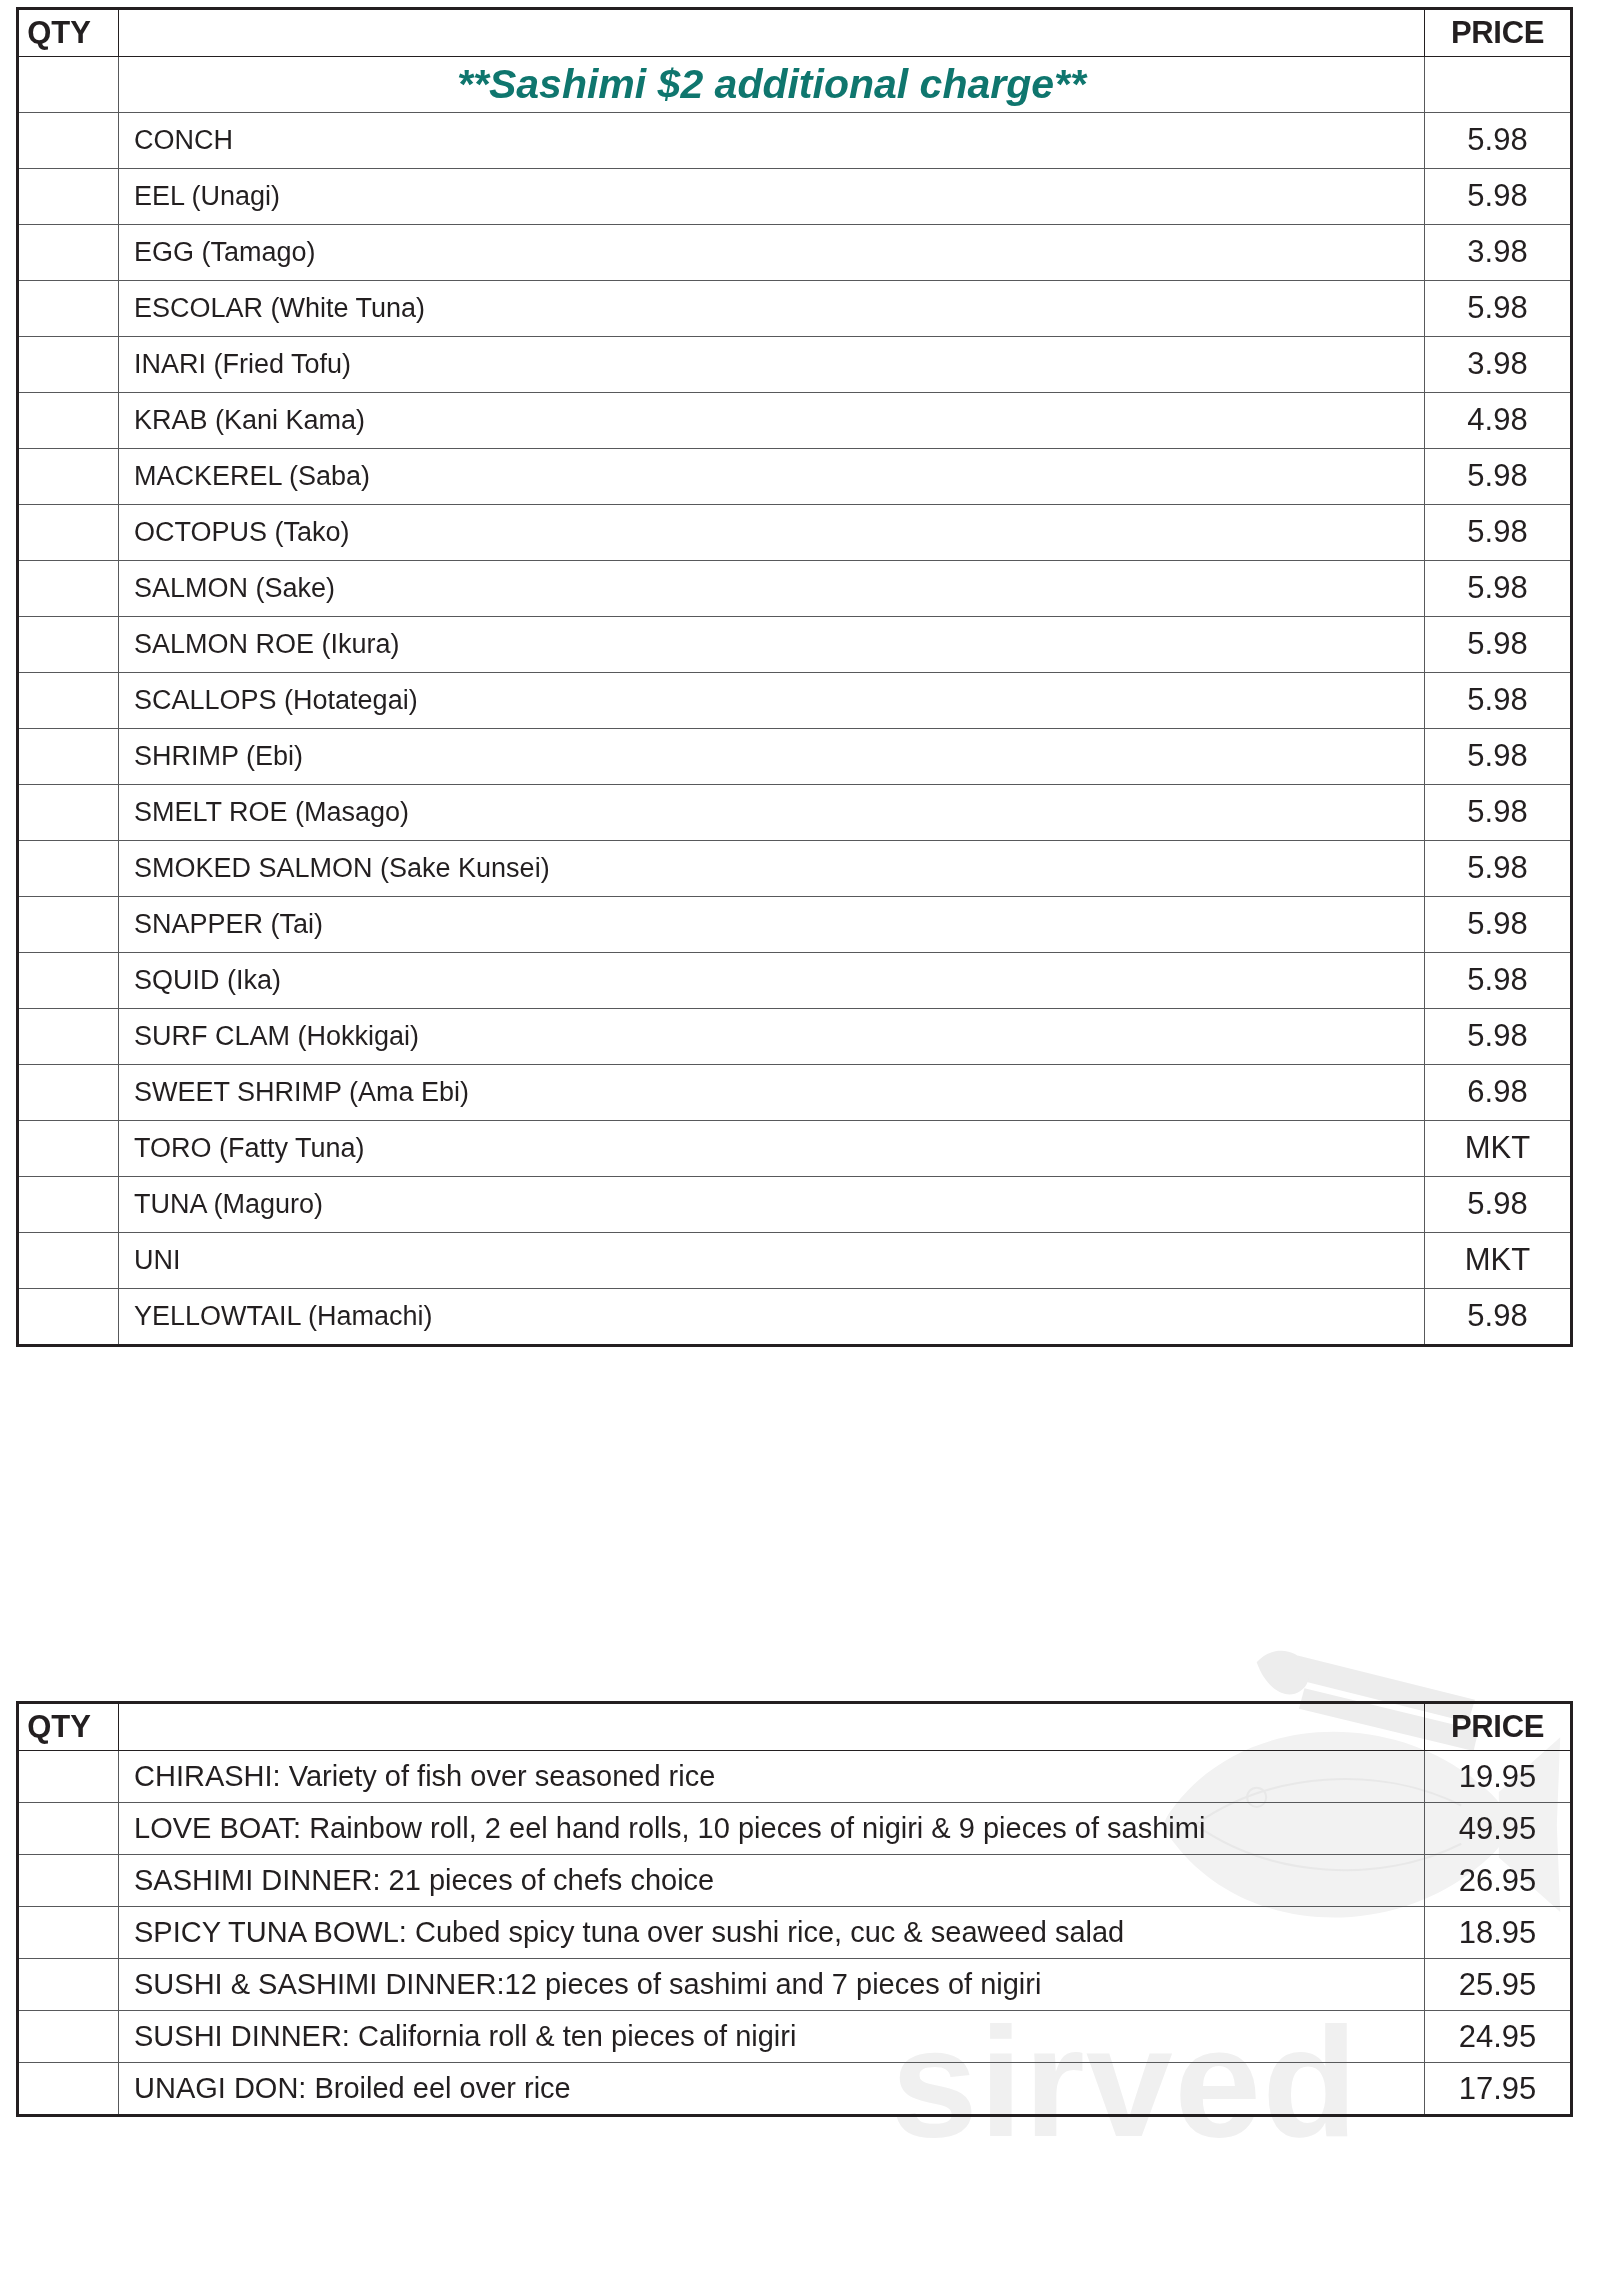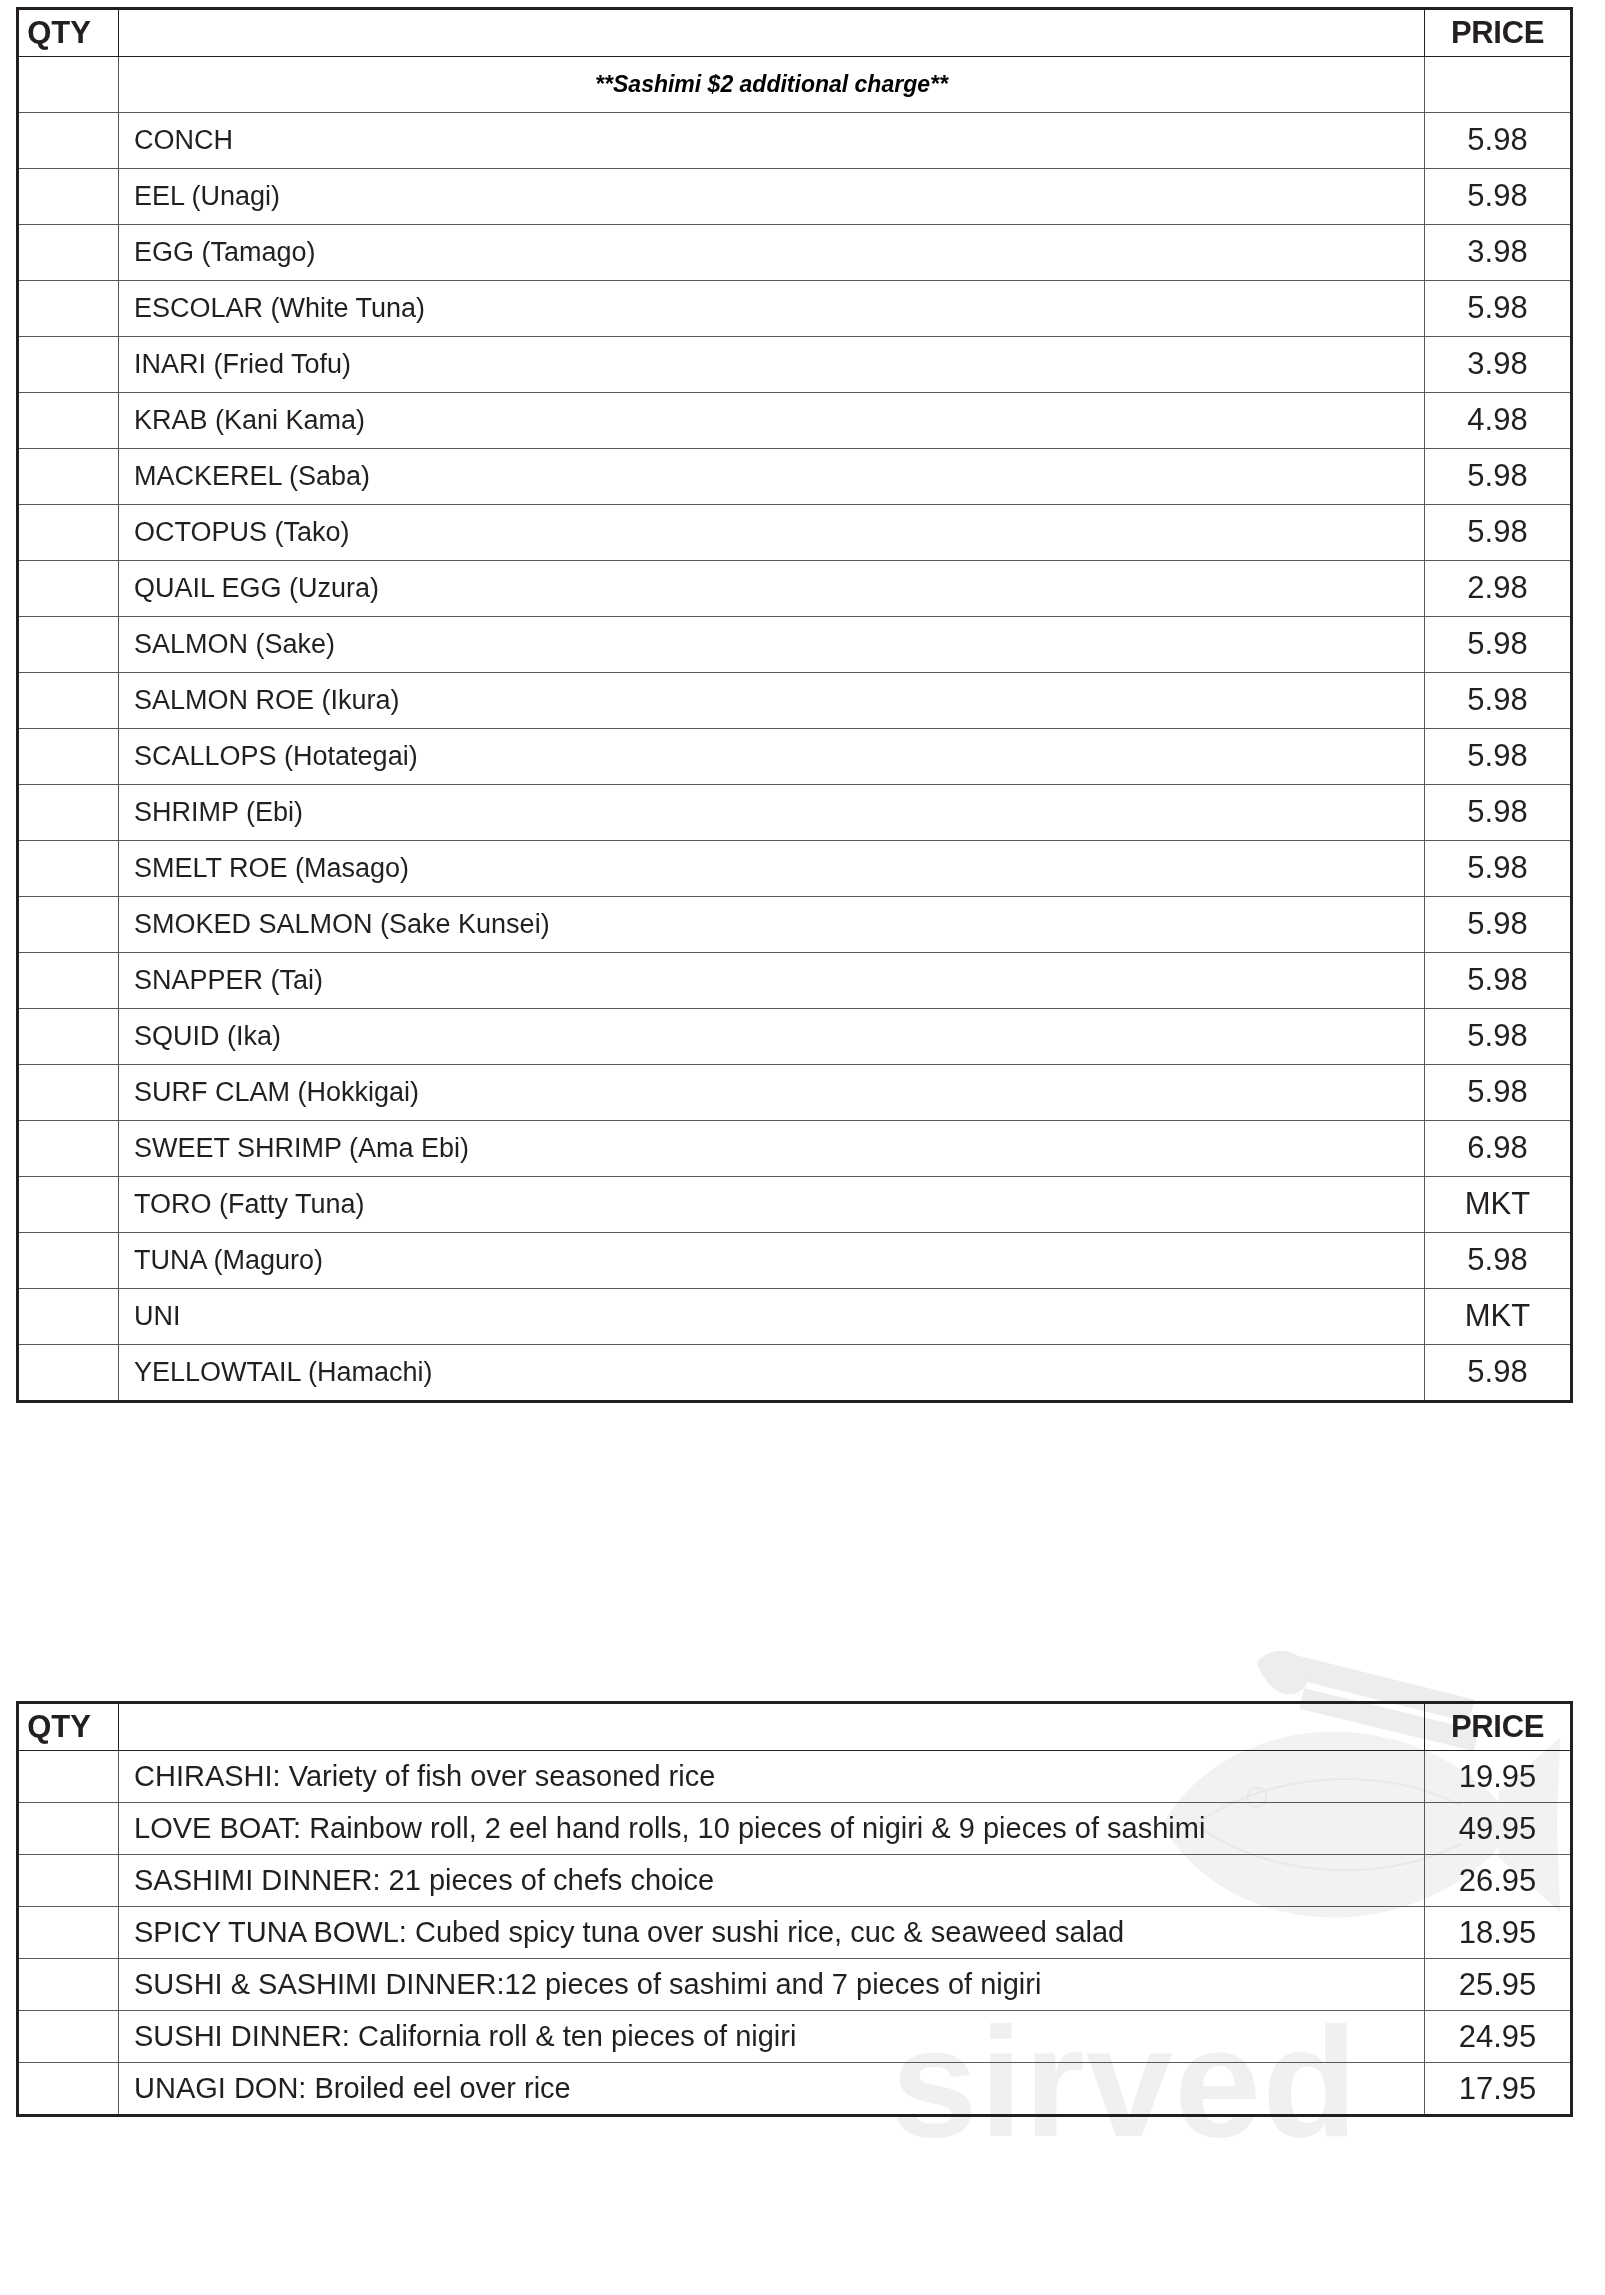--- a/index.html
+++ b/index.html
@@ -93,24 +93,24 @@
     text-align: center;
     height: 46px;
     letter-spacing: 0px;
     border-color: #231f20 !important;
   }
   #table-entrees .hdr-title { font-size: 36px; }
 
   .sub-note {
     height: 53px;
     text-align: center;
-    font-size: 23px;
+    font-size: 41px;
     font-weight: 700;
     font-style: italic;
-    color: #000000;
+    color: #0f766e;
     background: transparent;
   }
 
   .cell-qty { height: 55px; }
   #table-entrees .cell-qty { height: 51px; }
 
   .cell-name {
     font-size: 27px;
     color: #231f20;
     padding-left: 15px !important;
@@ -204,25 +204,20 @@
         <td class="cell-name">MACKEREL (Saba)</td>
         <td class="cell-price">5.98</td>
       </tr>
       <tr>
         <td class="cell-qty"></td>
         <td class="cell-name">OCTOPUS (Tako)</td>
         <td class="cell-price">5.98</td>
       </tr>
       <tr>
         <td class="cell-qty"></td>
-        <td class="cell-name">QUAIL EGG (Uzura)</td>
-        <td class="cell-price">2.98</td>
-      </tr>
-      <tr>
-        <td class="cell-qty"></td>
         <td class="cell-name">SALMON (Sake)</td>
         <td class="cell-price">5.98</td>
       </tr>
       <tr>
         <td class="cell-qty"></td>
         <td class="cell-name">SALMON ROE (Ikura)</td>
         <td class="cell-price">5.98</td>
       </tr>
       <tr>
         <td class="cell-qty"></td>

